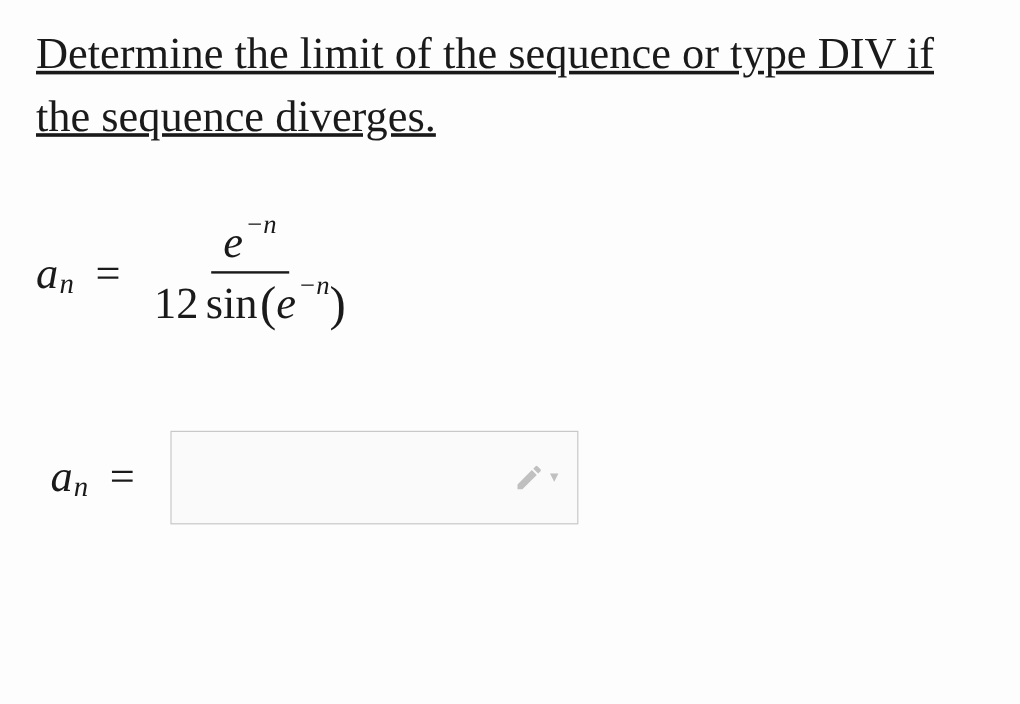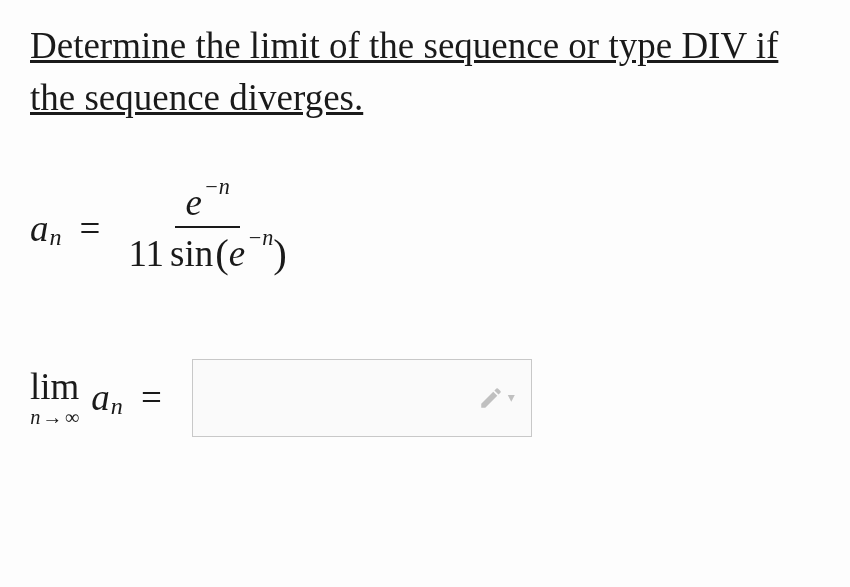--- a/index.html
+++ b/index.html
@@ -151,37 +151,31 @@
     <span class="var-a">a</span>
       <span class="sub-n">n</span>
   </span>
   <span class="equals">=</span>
   <span class="fraction">
     <span class="numer">
       <span class="e-term">e</span>
         <span class="sup-exp">−n</span>
     </span>
     <span class="denom">
-      <span class="num12">11</span>
+      <span class="num12">12</span>
         <span class="sin">sin</span>
         <span class="paren">(</span>
         <span class="e-term">e</span>
         <span class="sup-exp">−n</span>
         <span class="paren">)</span>
     </span>
   </span>
 </div>
 
 <div class="answer-row">
-  <span class="lim-block">
-    <span class="lim-top">lim</span>
-    <span class="lim-bottom">
-      <span>n</span><span class="arrow">→</span><span class="infty">∞</span>
-    </span>
-  </span>
   <span class="an-term">
     <span class="var-a">a</span>
       <span class="sub-n">n</span>
   </span>
   <span class="equals">=</span>
   <span class="input-box">
     <svg class="pencil-icon" viewBox="0 0 24 24">
       <path d="M3 17.25V21h3.75l11.06-11.06-3.75-3.75L3 17.25zM20.71 7.04a1 1 0 0 0 0-1.41l-2.34-2.34a1 1 0 0 0-1.41 0l-1.83 1.83 3.75 3.75 1.83-1.83z"></path>
     </svg>
     <span class="dropdown-arrow">▾</span>

